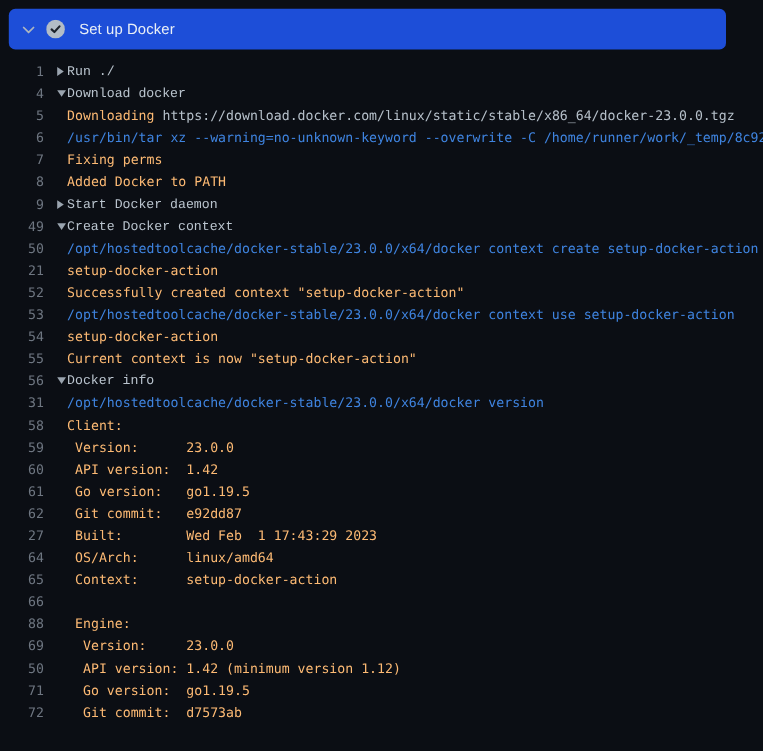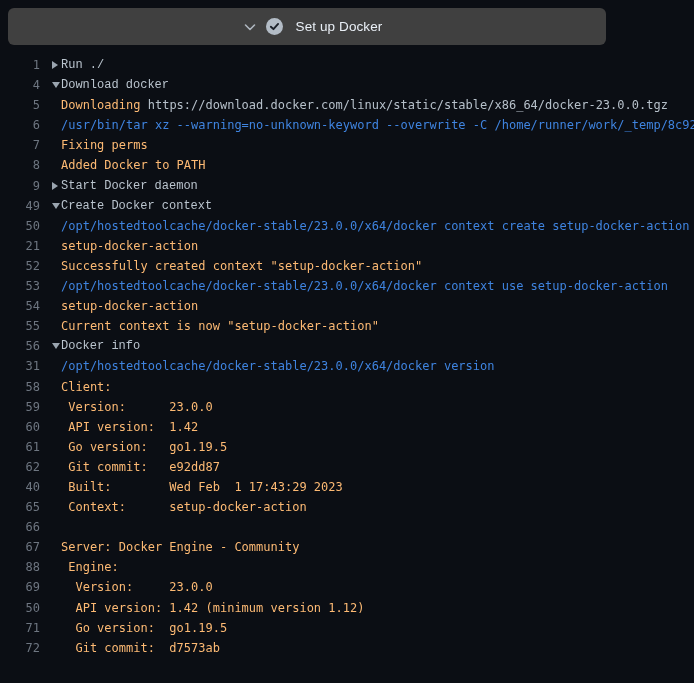--- a/index.html
+++ b/index.html
@@ -3,23 +3,23 @@
 <meta charset="utf-8">
 <style>
   html,body{margin:0;padding:0;}
   body{
     width:694px;height:683px;overflow:hidden;position:relative;
     background:#0b0e14;
     font-family:"Liberation Sans",sans-serif;
   }
   
   .step-header{
-    position:absolute;left:8px;top:8px;width:598px;height:37px;
-    background:#404040;border-radius:6px;
-    display:flex;align-items:center;cursor:pointer;justify-content:center;
+    position:absolute;left:8px;top:8px;width:652px;height:37px;
+    background:#1d4ed8;border-radius:6px;
+    display:flex;align-items:center;cursor:pointer;
   }
   .chev{margin-left:10px;width:16px;height:16px;display:flex;align-items:center;justify-content:center;flex:none;}
   .statusico{margin-left:8px;width:17px;height:17px;flex:none;display:flex;align-items:center;justify-content:center;}
   .step-title{margin-left:13px;color:#e9eff6;font-size:13.5px;font-weight:500;letter-spacing:.1px;}
   
   .log{
     position:absolute;left:0;top:45px;right:0;bottom:0;
     padding-top:10px;
     font-family:"DejaVu Sans Mono",monospace;font-size:12px;
     overflow:hidden;
@@ -68,23 +68,23 @@
       <div class="row"><span class="num">53</span><span class="arrowslot"></span><span class="txt cmd">/opt/hostedtoolcache/docker-stable/23.0.0/x64/docker context use setup-docker-action</span></div>
       <div class="row"><span class="num">54</span><span class="arrowslot"></span><span class="txt">setup-docker-action</span></div>
       <div class="row"><span class="num">55</span><span class="arrowslot"></span><span class="txt">Current context is now "setup-docker-action"</span></div>
       <div class="row"><span class="num">56</span><span class="arrowslot"><span class="tri-down"></span></span><span class="txt group-label">Docker info</span></div>
       <div class="row"><span class="num">31</span><span class="arrowslot"></span><span class="txt cmd">/opt/hostedtoolcache/docker-stable/23.0.0/x64/docker version</span></div>
       <div class="row"><span class="num">58</span><span class="arrowslot"></span><span class="txt">Client:</span></div>
       <div class="row"><span class="num">59</span><span class="arrowslot"></span><span class="txt"> Version:      23.0.0</span></div>
       <div class="row"><span class="num">60</span><span class="arrowslot"></span><span class="txt"> API version:  1.42</span></div>
       <div class="row"><span class="num">61</span><span class="arrowslot"></span><span class="txt"> Go version:   go1.19.5</span></div>
       <div class="row"><span class="num">62</span><span class="arrowslot"></span><span class="txt"> Git commit:   e92dd87</span></div>
-      <div class="row"><span class="num">40</span><span class="arrowslot"></span><span class="txt"> Built:        Wed Feb  1 17:43:29 2023</span></div>
+      <div class="row"><span class="num">27</span><span class="arrowslot"></span><span class="txt"> Built:        Wed Feb  1 17:43:29 2023</span></div>
+      <div class="row"><span class="num">64</span><span class="arrowslot"></span><span class="txt"> OS/Arch:      linux/amd64</span></div>
       <div class="row"><span class="num">65</span><span class="arrowslot"></span><span class="txt"> Context:      setup-docker-action</span></div>
       <div class="row"><span class="num">66</span><span class="arrowslot"></span><span class="txt"></span></div>
-      <div class="row"><span class="num">67</span><span class="arrowslot"></span><span class="txt">Server: Docker Engine - Community</span></div>
       <div class="row"><span class="num">88</span><span class="arrowslot"></span><span class="txt"> Engine:</span></div>
       <div class="row"><span class="num">69</span><span class="arrowslot"></span><span class="txt">  Version:     23.0.0</span></div>
       <div class="row"><span class="num">50</span><span class="arrowslot"></span><span class="txt">  API version: 1.42 (minimum version 1.12)</span></div>
       <div class="row"><span class="num">71</span><span class="arrowslot"></span><span class="txt">  Go version:  go1.19.5</span></div>
       <div class="row"><span class="num">72</span><span class="arrowslot"></span><span class="txt">  Git commit:  d7573ab</span></div>
     </div>
 </div>
 
 </body></html>

